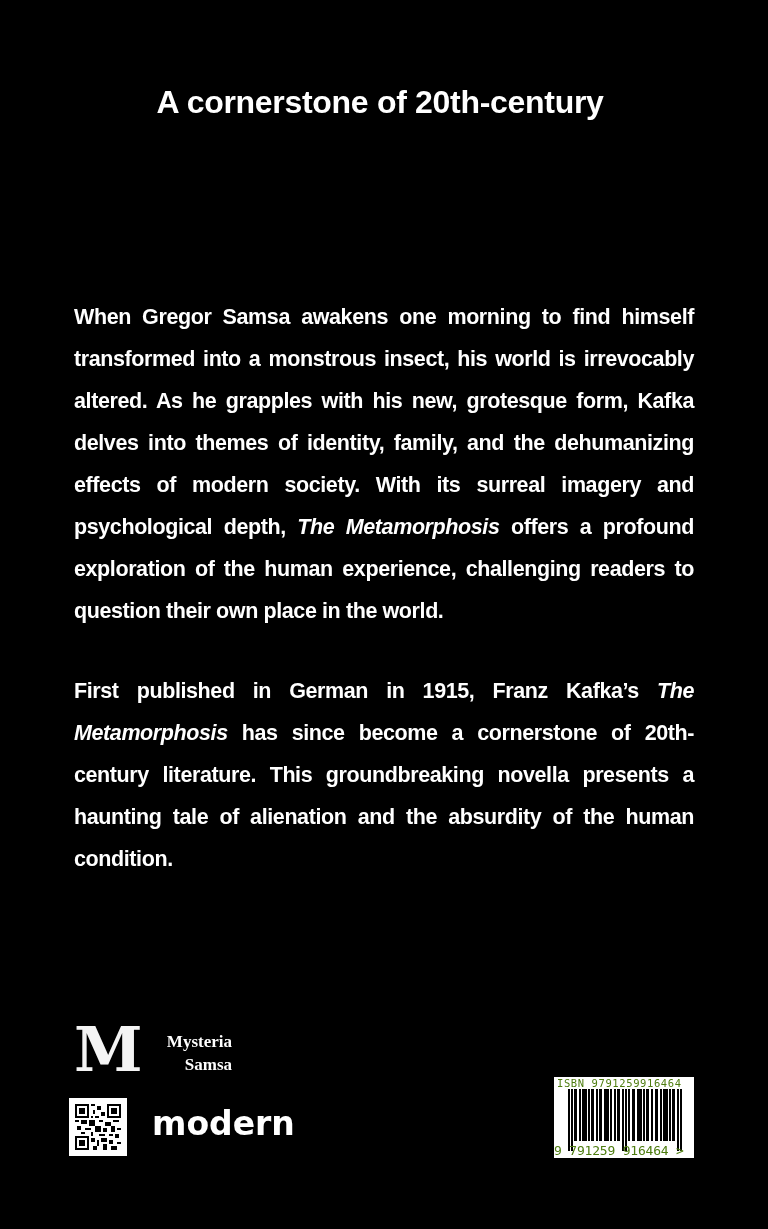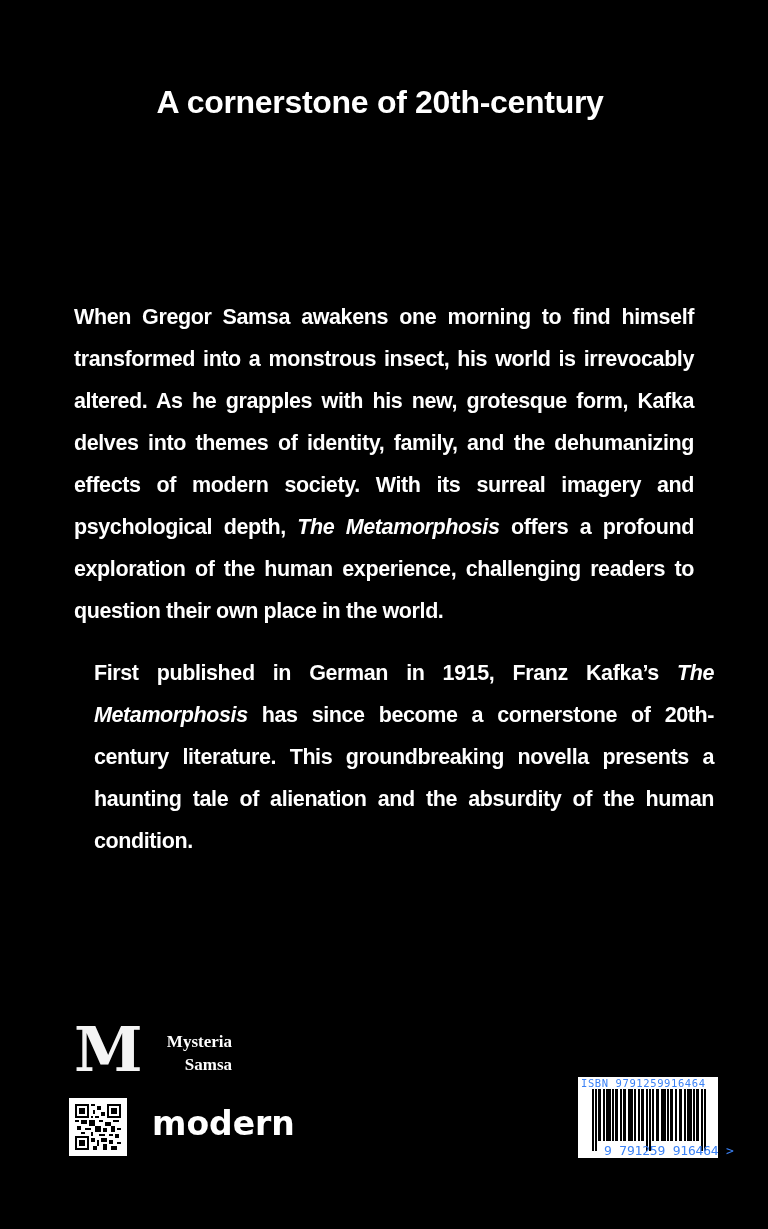--- a/index.html
+++ b/index.html
@@ -13,50 +13,50 @@
       text-align: center; font-weight: bold; font-size: 32px; letter-spacing: -0.3px;
       margin: 0;
     }
     .blurb {
       position: absolute; left: 74px; width: 620px;
       font-weight: bold; font-size: 21.5px; line-height: 42px;
       text-align: justify; margin: 0; letter-spacing: -0.4px;
     }
     .blurb em { font-style: italic; }
     #p1 { top: 296px; }
-    #p2 { top: 652px; margin-left: 20px; }
+    #p2 { top: 670px; }
     .m-logo {
       position: absolute; left: 74px; top: 1022px; width: 50px; height: 56px;
       font-family: "DejaVu Serif", serif; font-weight: bold; font-size: 62px; line-height: 56px;
       color: #f4f4f4; text-align: center; letter-spacing: -2px;
     }
     .series {
       position: absolute; left: 152px; top: 1030px; width: 80px;
       font-family: "Liberation Serif", serif; font-weight: bold; font-size: 17px; line-height: 23px;
       text-align: right;
     }
     .qr {
       position: absolute; left: 69px; top: 1098px; width: 58px; height: 58px; background: #fff;
     }
     .qr svg { position: absolute; left: 6px; top: 6px; }
     .publisher {
       position: absolute; left: 152px; top: 1104px;
       font-family: "DejaVu Sans", sans-serif; font-weight: bold; font-size: 33px; letter-spacing: 0px;
     }
     .barcode {
-      position: absolute; left: 578px; top: 1077px; width: 140px; height: 81px; background: #fff;
-      color: #3b82f6;
+      position: absolute; left: 554px; top: 1077px; width: 140px; height: 81px; background: #fff;
+      color: #4d7c0f;
     }
     .isbn-top {
       position: absolute; left: 3px; top: 0px; font-family: "DejaVu Sans Mono", monospace;
       font-size: 10.5px; letter-spacing: 0.6px;
     }
     .isbn-bottom {
       position: absolute; left: 0px; top: 66px; font-family: "DejaVu Sans Mono", monospace;
-      font-size: 13px; letter-spacing: -0.2px; white-space: pre; padding-left: 26px;
+      font-size: 13px; letter-spacing: -0.2px; white-space: pre;
     }
     .bars { position: absolute; left: 14px; top: 12px; }
   </style>
 </head>
 <body>
 
 <h1 class="tagline">A cornerstone of 20th-century</h1>
 
 <p class="blurb" id="p1"><span>When Gregor Samsa awakens one morning to find himself transformed into a monstrous insect, his world is irrevocably altered. As he grapples with his new, grotesque form, Kafka delves into themes of identity, family, and the dehumanizing effects of modern society. With its surreal imagery and psychological depth, </span><em>The Metamorphosis</em><span> offers a profound exploration of the human experience, challenging readers to question their own place in the world.</span></p>
 

